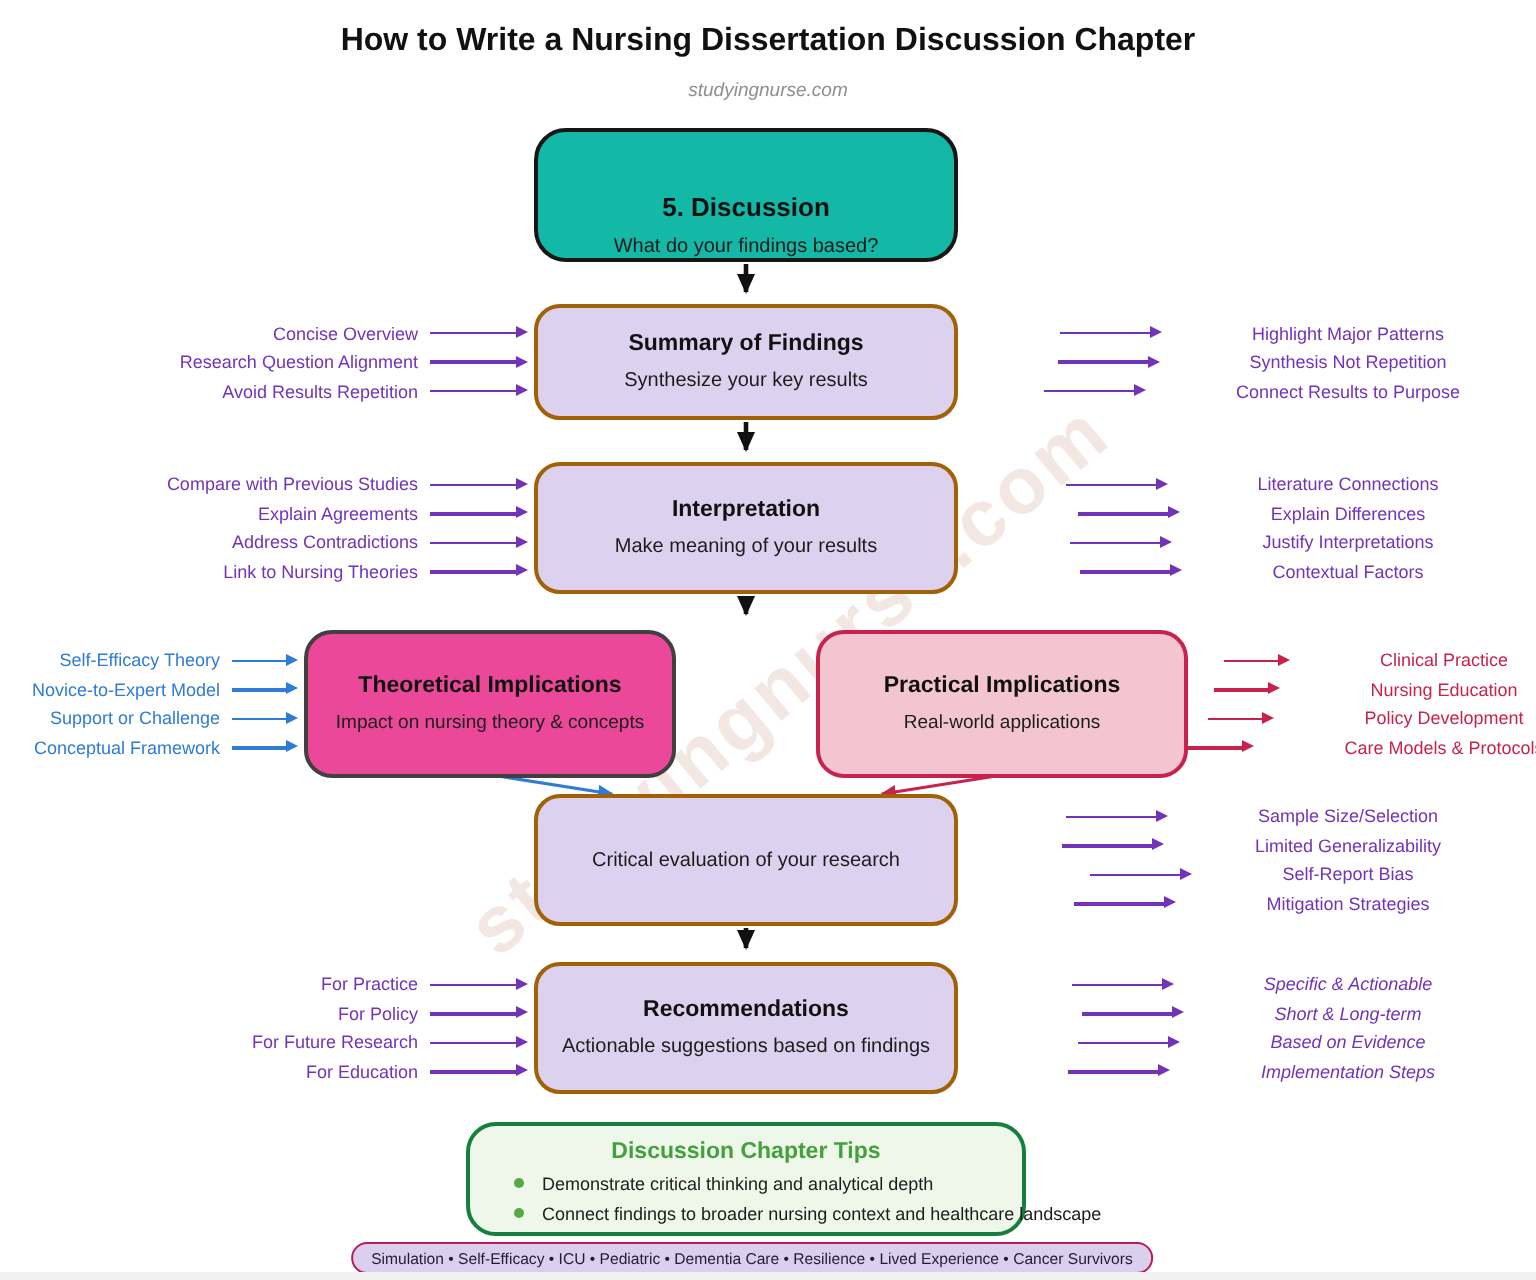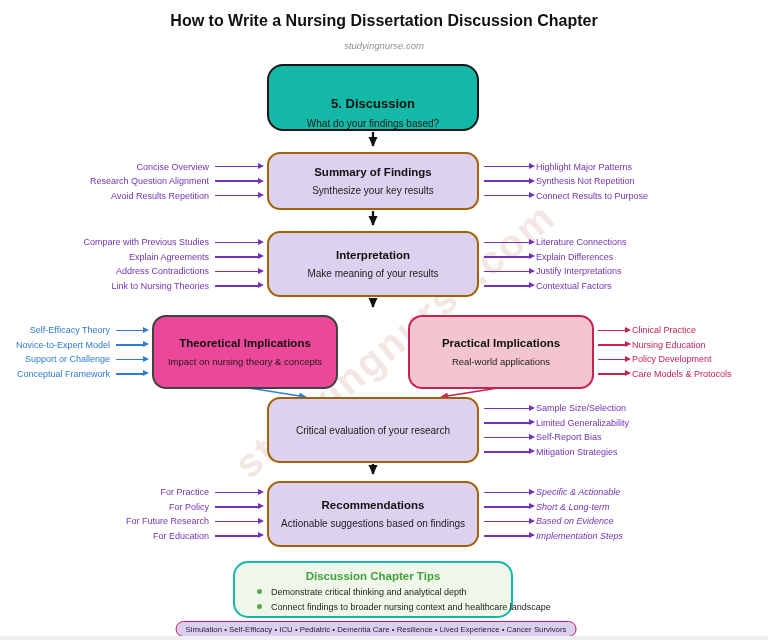--- a/index.html
+++ b/index.html
@@ -37,34 +37,34 @@
   .col-int-r{left:478px;top:231px;width:290px;height:66px;}
   .col-theo-l{left:0;top:315px;width:150px;height:74px;}
   .col-prac-r{left:592px;top:315px;width:176px;height:74px;}
   .col-str-l{left:0;top:397px;width:265px;height:66px;}
   .col-str-r{left:478px;top:397px;width:290px;height:66px;}
   .col-rec-l{left:0;top:481px;width:265px;height:66px;}
   .col-rec-r{left:478px;top:481px;width:290px;height:66px;font-style:italic;}
 
   .lbl-row{display:flex;align-items:center;height:10px;font-size:9px;color:#131313;white-space:nowrap;}
   .lbl-row.left{justify-content:flex-end;}
-  .lbl-row.right{justify-content:flex-start;}
+  .lbl-row.right{justify-content:center;gap:44px;}
   .lbl-row .txt{line-height:10px;}
   .harrow{position:relative;height:1.5px;background:currentColor;margin:0 6px;flex:0 0 auto;}
   .harrow.w48{width:44px;}
   .harrow.w50{width:46px;}
   .harrow.w32{width:28px;}
   .harrow::after{content:"";position:absolute;right:-5px;top:-2.75px;width:0;height:0;
     border-left:6px solid currentColor;border-top:3.5px solid transparent;border-bottom:3.5px solid transparent;}
   .c-purple{color:#7233b8;}
   .c-blue{color:#2e7cd6;}
   .c-red{color:#c8234f;}
 
   .tips-box{position:absolute;left:233px;top:561px;width:280px;height:57px;box-sizing:border-box;
-    background:#eff7eb;border:2px solid #14b8a6;border-radius:15px;}
+    background:#eff7eb;border:2px solid #15803d;border-radius:15px;}
   .tips-title{margin-top:7px;text-align:center;font-size:11.5px;font-weight:bold;color:#43a13c;}
   .tips-list{margin:5px 0 0 22px;padding:0;list-style:none;}
   .tips-list li{position:relative;font-size:9px;color:#1c1c1c;margin-bottom:4.5px;padding-left:14px;white-space:nowrap;}
   .tips-list li::before{content:"";position:absolute;left:0;top:2px;width:5px;height:5px;border-radius:50%;background:#57a946;}
 
   .footer-pill{position:absolute;left:50%;transform:translateX(-52%);top:621px;height:14px;
     display:inline-flex;align-items:center;padding:0 9px;background:#dbcfee;border:1px solid #be185d;
     border-radius:8px;font-size:7.8px;color:#241a3a;white-space:nowrap;}
   .bottom-strip{position:absolute;left:0;top:636px;width:768px;height:4px;background:#f0f0f0;}
 

